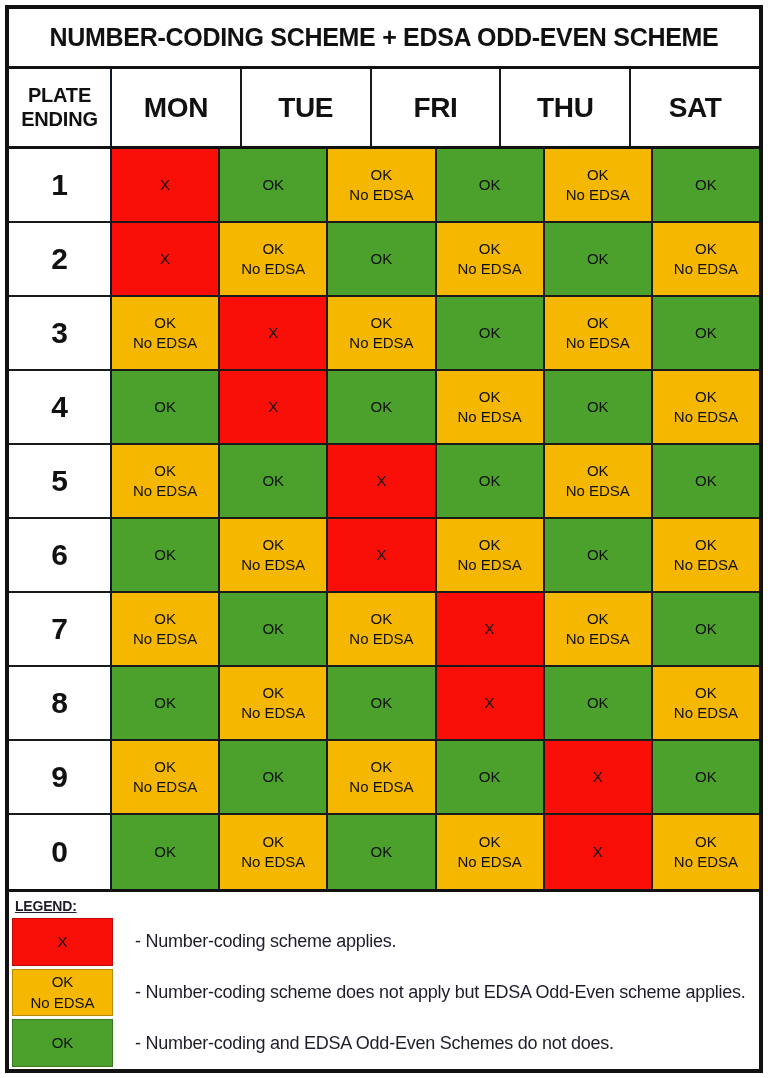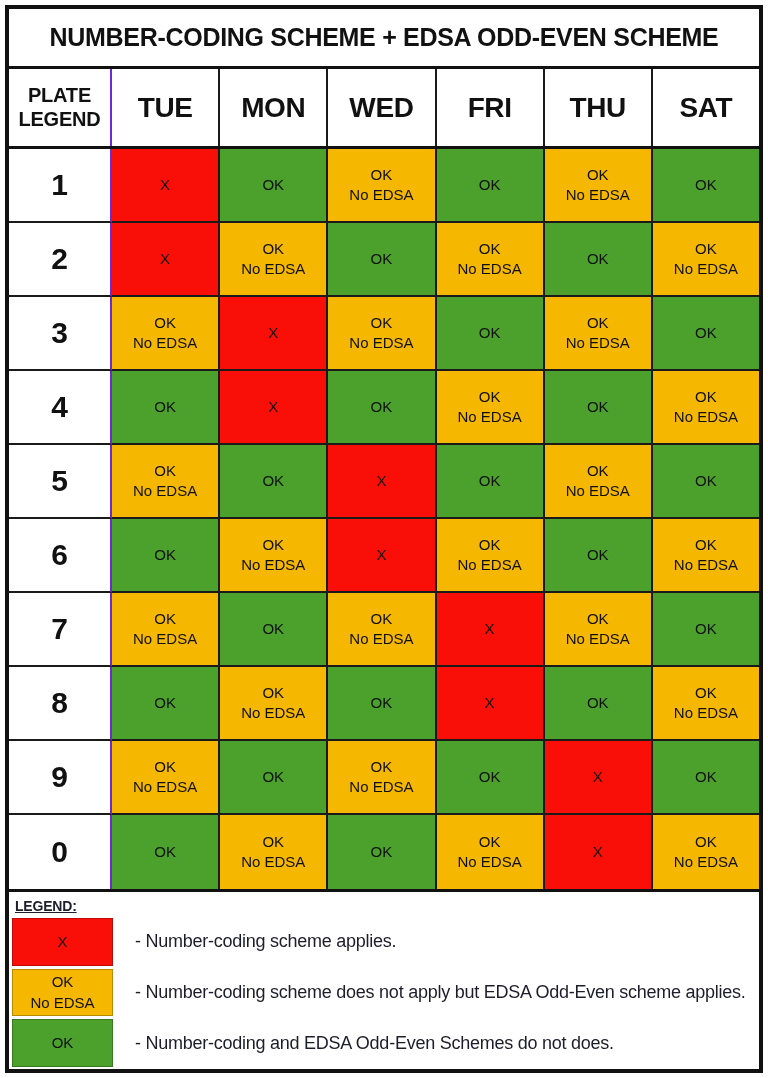--- a/index.html
+++ b/index.html
@@ -86,21 +86,21 @@
   }
 
   .cell:last-child { border-right: none; }
 
   .data-row .cell { border-bottom: 2px solid #1a1a1a; }
   .grid .data-row:last-child .cell { border-bottom: none; }
 
   .col-plate {
     flex: 0 0 103px;
     background: #ffffff;
-    border-right: 2px solid #6d28d9;
+    border-right: 2px solid #0f172a;
   }
   .col-day {
     flex: 1 1 0;
   }
 
   .head-cell {
     background: #ffffff;
   }
   .plate-head-line {
     font-size: 20px;
@@ -197,30 +197,27 @@
   <div class="frame">
 
     <div class="title-bar">
       <div class="title-text">NUMBER-CODING SCHEME + EDSA ODD-EVEN SCHEME</div>
     </div>
 
     <div class="grid">
       <div class="row head-row">
         <div class="cell col-plate head-cell">
           <div class="plate-head-line">PLATE</div>
-          <div class="plate-head-line">LEGEND</div>
+          <div class="plate-head-line">ENDING</div>
+        </div>
+        <div class="cell col-day head-cell">
+          <div class="day-head-label">MON</div>
         </div>
         <div class="cell col-day head-cell">
           <div class="day-head-label">TUE</div>
-        </div>
-        <div class="cell col-day head-cell">
-          <div class="day-head-label">MON</div>
-        </div>
-        <div class="cell col-day head-cell">
-          <div class="day-head-label">WED</div>
         </div>
         <div class="cell col-day head-cell">
           <div class="day-head-label">FRI</div>
         </div>
         <div class="cell col-day head-cell">
           <div class="day-head-label">THU</div>
         </div>
         <div class="cell col-day head-cell">
           <div class="day-head-label">SAT</div>
         </div>

